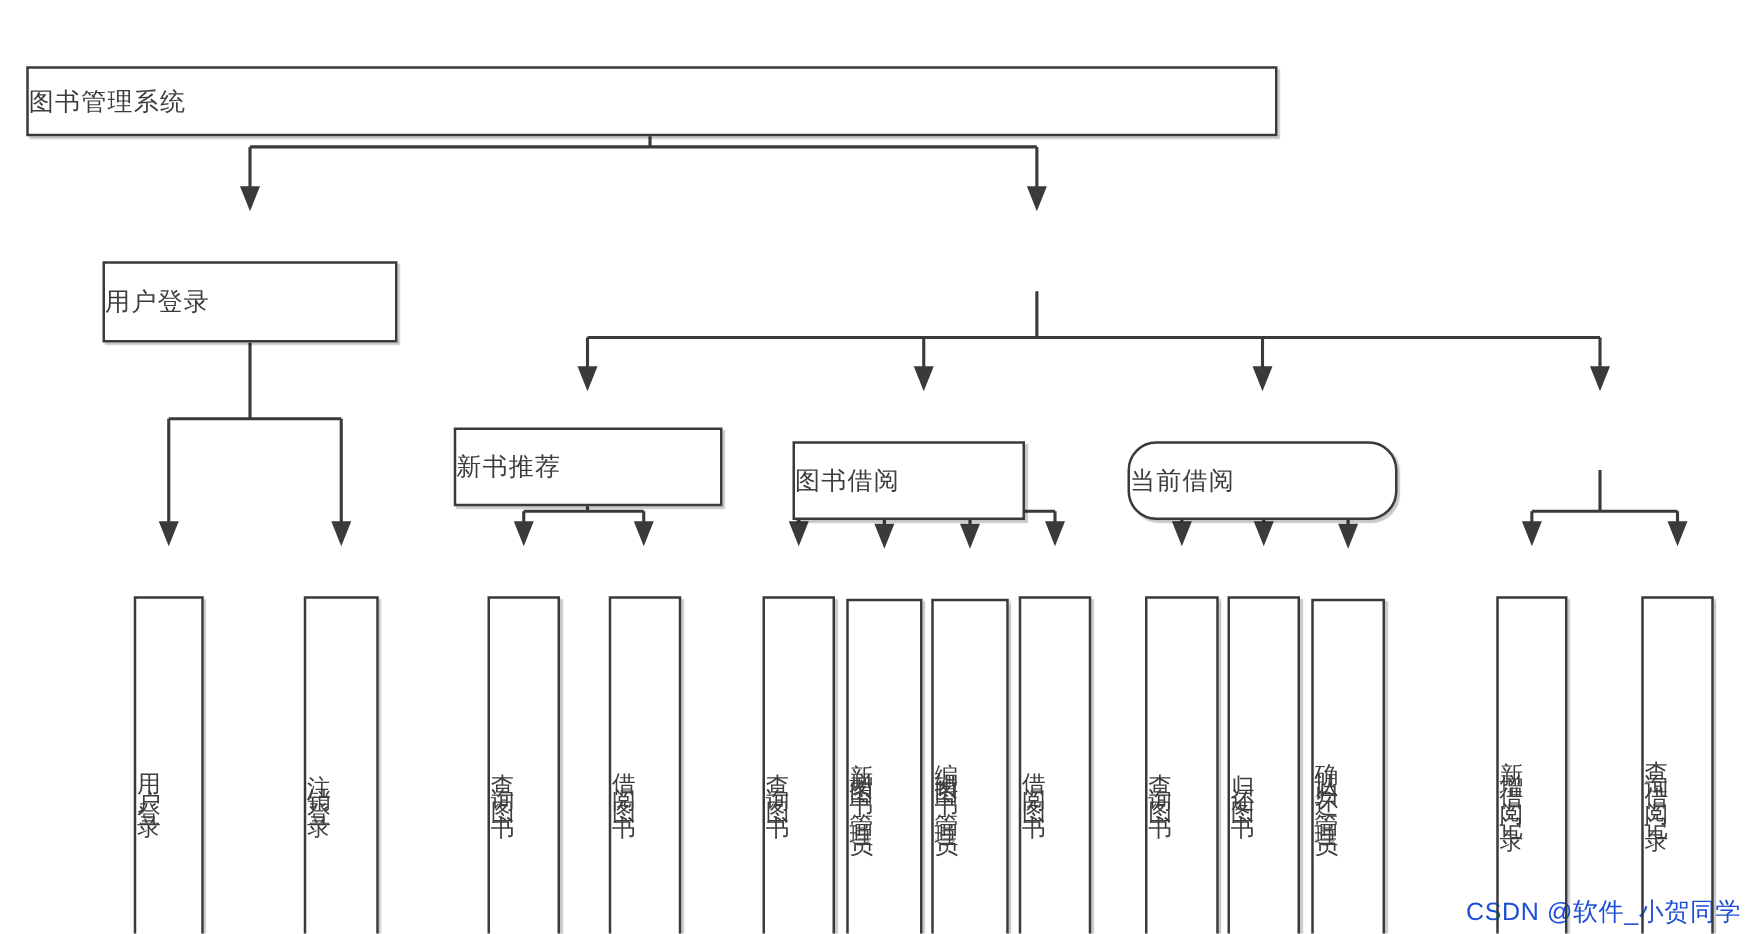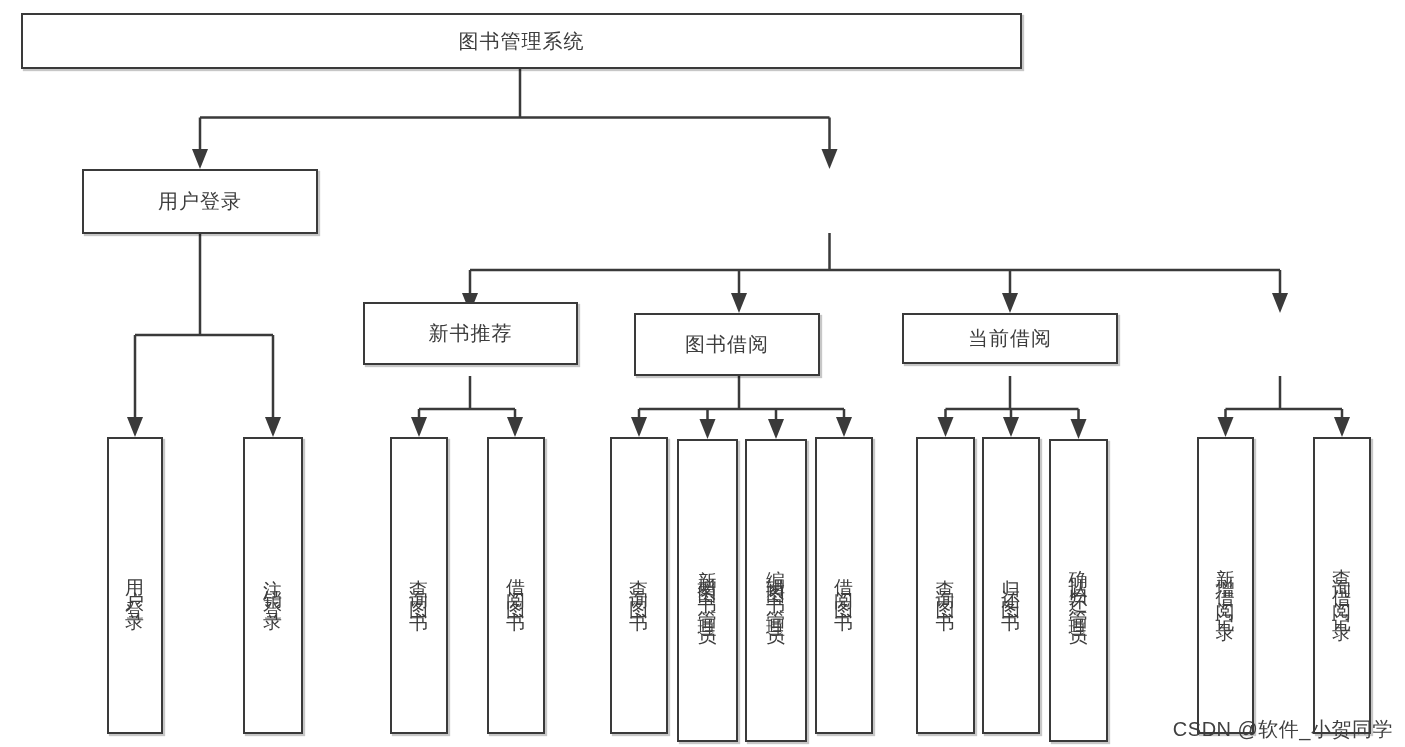--- a/index.html
+++ b/index.html
@@ -4,31 +4,31 @@
 <style>
   html,body{margin:0;padding:0;background:#ffffff;}
   .canvas{
     position:relative;width:1405px;height:747px;background:#ffffff;overflow:hidden;
     font-family:"Liberation Sans","DejaVu Sans",sans-serif;color:#3d3d3d;
   }
   .wires{position:absolute;left:0;top:0;width:1405px;height:747px;}
   .box{
     position:absolute;box-sizing:border-box;background:#ffffff;
     border:2.5px solid #3a3a3a;box-shadow:2px 2px 1px rgba(0,0,0,0.22);
-    display:flex;align-items:center;justify-content:center;text-align:center;
+    display:flex;align-items:center;justify-content:flex-start;text-align:center;margin-top:40px;
   }
   .box.h span{font-size:20px;letter-spacing:1px;white-space:nowrap;}
   .box.v span{
     writing-mode:vertical-rl;text-orientation:mixed;
     font-size:19px;letter-spacing:11px;line-height:1;
   }
   .box.v.tall span{letter-spacing:8px;}
   .watermark{
     position:absolute;top:716px;right:12px;z-index:5;
-    font-size:20px;color:#404040;letter-spacing:0.5px;white-space:nowrap;
+    font-size:20px;color:#1d4ed8;letter-spacing:0.5px;white-space:nowrap;
     mix-blend-mode:darken;pointer-events:none;
   }
 </style>
 </head>
 <body>
 
 <div class="canvas">
 
   <svg class="wires" viewBox="0 0 1405 747" xmlns="http://www.w3.org/2000/svg">
     <g stroke="#3a3a3a" stroke-width="2.5" fill="none">
@@ -77,21 +77,21 @@
   <div class="box h" style="left:82px;top:169px;width:236px;height:65px;">
     <span>用户登录</span>
   </div>
 
   <div class="box h" style="left:363px;top:302px;width:215px;height:63px;">
     <span>新书推荐</span>
   </div>
   <div class="box h" style="left:634px;top:313px;width:186px;height:63px;">
     <span>图书借阅</span>
   </div>
-  <div class="box h" style="left:902px;top:313px;width:216px;height:51px;">
+  <div class="box h" style="left:902px;top:313px;width:216px;height:63px;border-radius:23px;">
     <span>当前借阅</span>
   </div>
 
   <div class="box v" style="left:107px;top:437px;width:56px;height:297px;">
     <span>用户登录</span>
   </div>
   <div class="box v" style="left:243px;top:437px;width:60px;height:297px;">
     <span>注销登录</span>
   </div>
 

